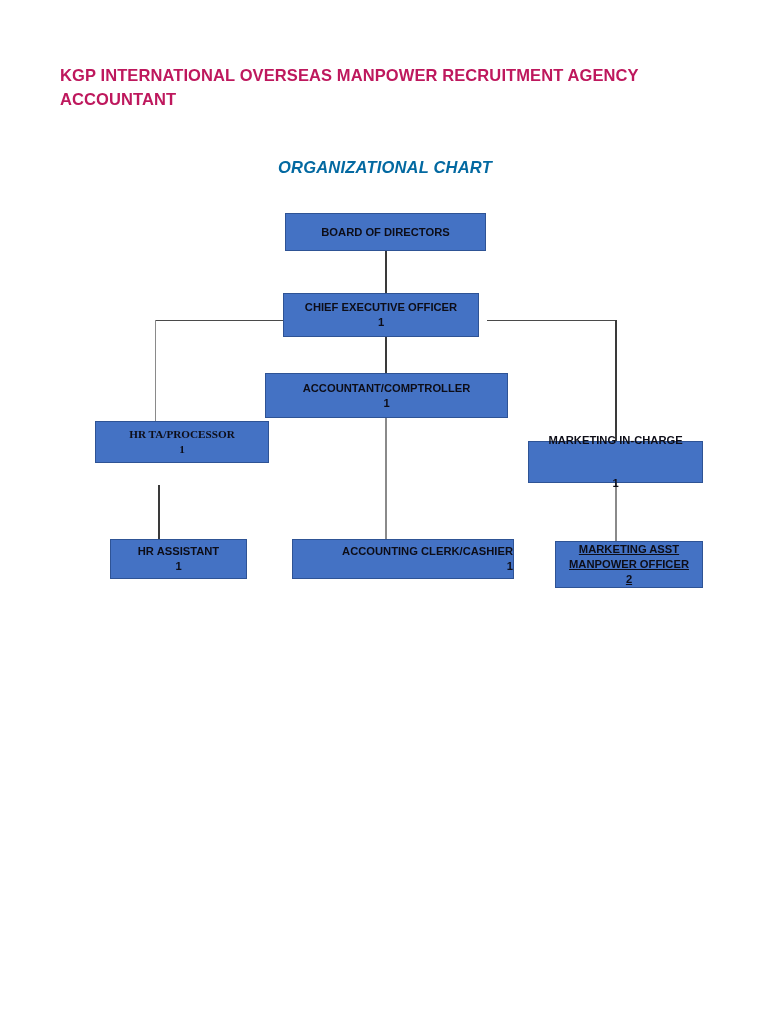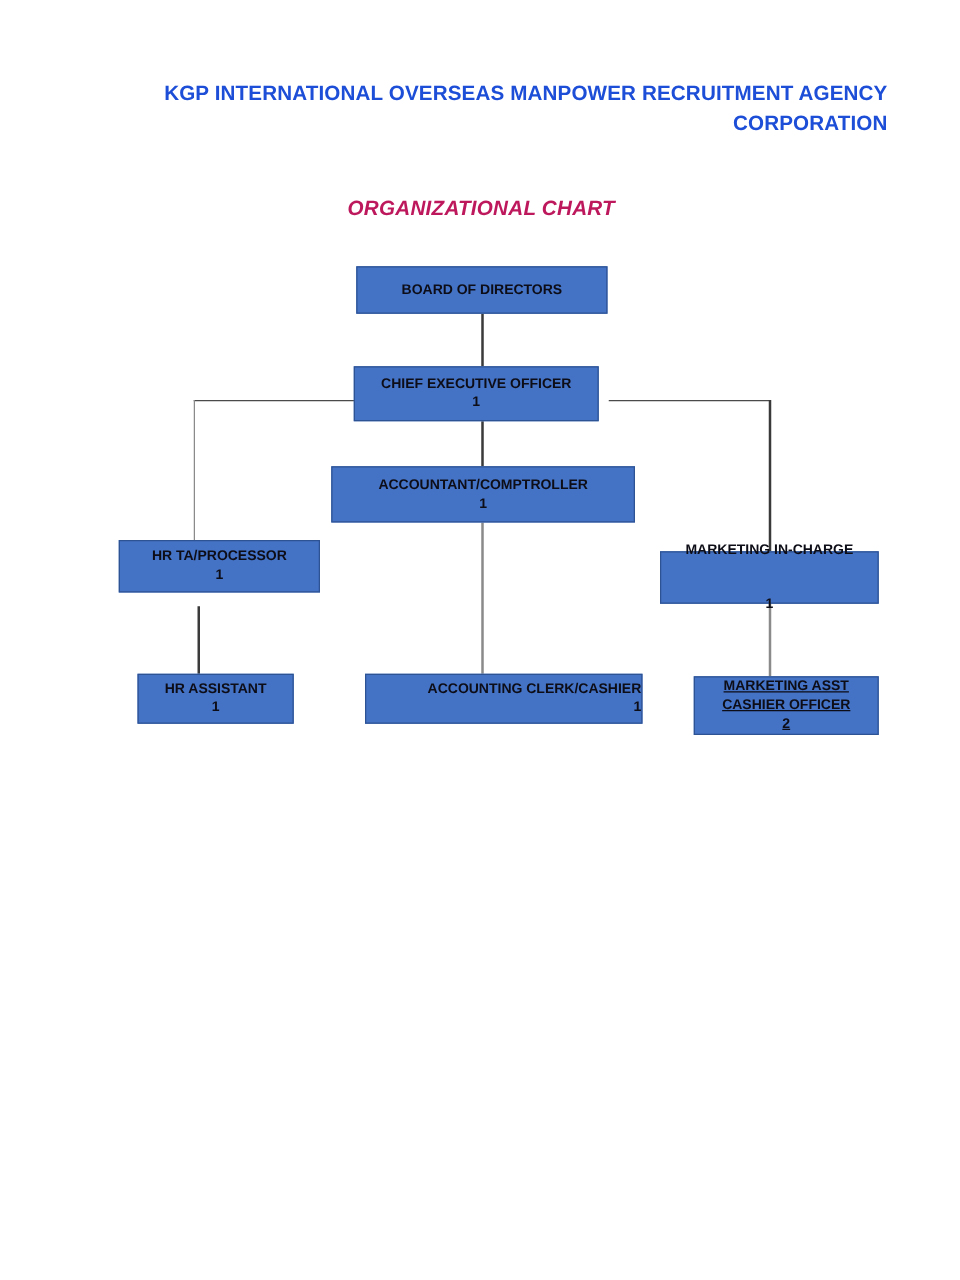--- a/index.html
+++ b/index.html
@@ -24,37 +24,37 @@
     height: 1024px;
     background: #ffffff;
   }
 
   
   .doc-title {
     position: absolute;
     left: 60px;
     top: 64px;
     width: 650px;
-    text-align: right;
+    text-align: left;
     font-size: 16.5px;
     font-weight: bold;
     line-height: 1.45;
     letter-spacing: 0.1px;
-    color: #1d4ed8;
+    color: #be185d;
   }
   .doc-subtitle {
     position: absolute;
     left: 60px;
     top: 158px;
     width: 650px;
     text-align: center;
     font-size: 16.5px;
     font-weight: bold;
     font-style: italic;
-    color: #be185d;
+    color: #0369a1;
     letter-spacing: 0.2px;
   }
 
   
   #chart {
     position: absolute;
     left: 0;
     top: 0;
     width: 768px;
     height: 1024px;
@@ -87,23 +87,23 @@
     white-space: nowrap;
   }
   .node .cnt {
     display: block;
   }
 
   
   #n-board   { left: 285px; top: 213px; width: 201px; height: 38px; }
   #n-ceo     { left: 283px; top: 293px; width: 196px; height: 44px; }
   #n-acct    { left: 265px; top: 373px; width: 243px; height: 45px; text-align: center; }
-  #n-hrta    { left: 95px;  top: 432px; width: 161px; height: 42px; }
+  #n-hrta    { left: 95px;  top: 421px; width: 174px; height: 42px; font-family: Liberation Serif, serif; }
   #n-mktic   { left: 528px; top: 441px; width: 175px; height: 42px; gap: 28px; }
-  #n-hrasst  { left: 110px; top: 539px; width: 125px; height: 40px; }
+  #n-hrasst  { left: 110px; top: 539px; width: 137px; height: 40px; }
   #n-acctclk { left: 292px; top: 539px; width: 222px; height: 40px; align-items: flex-end; }
   #n-mktasst { left: 555px; top: 541px; width: 148px; height: 47px; text-decoration: underline; }
 
   
   .ln {
     position: absolute;
     background: #3a3a3a;
     z-index: 1;
   }
   .ln.v { width: 2px; }
@@ -130,21 +130,21 @@
   #l-mkt-asst { left: 615px; top: 483px; height: 58px; width: 2px; background:#8a8a8a; }
 </style>
 </head>
 <body>
 
 <div id="page">
 
   <div class="doc-title">
     <span>KGP INTERNATIONAL OVERSEAS MANPOWER RECRUITMENT AGENCY</span>
     <br>
-    <span>CORPORATION</span>
+    <span>ACCOUNTANT</span>
   </div>
 
   <div class="doc-subtitle">ORGANIZATIONAL CHART</div>
 
   <div id="chart">
 
     <div class="ln v" id="l-board-ceo"></div>
     <div class="ln h" id="l-ceo-left-h"></div>
     <div class="ln v thin" id="l-ceo-left-v"></div>
     <div class="ln h" id="l-ceo-right-h"></div>
@@ -183,18 +183,18 @@
       <span class="cnt">1</span>
     </div>
 
     <div class="node" id="n-acctclk">
       <span class="ttl">ACCOUNTING CLERK/CASHIER</span>
       <span class="cnt">1</span>
     </div>
 
     <div class="node" id="n-mktasst">
       <span class="ttl">MARKETING ASST</span>
-      <span class="ttl2">CASHIER OFFICER</span>
+      <span class="ttl2">MANPOWER OFFICER</span>
       <span class="cnt">2</span>
     </div>
 
   </div>
 </div>
 
 </body></html>

